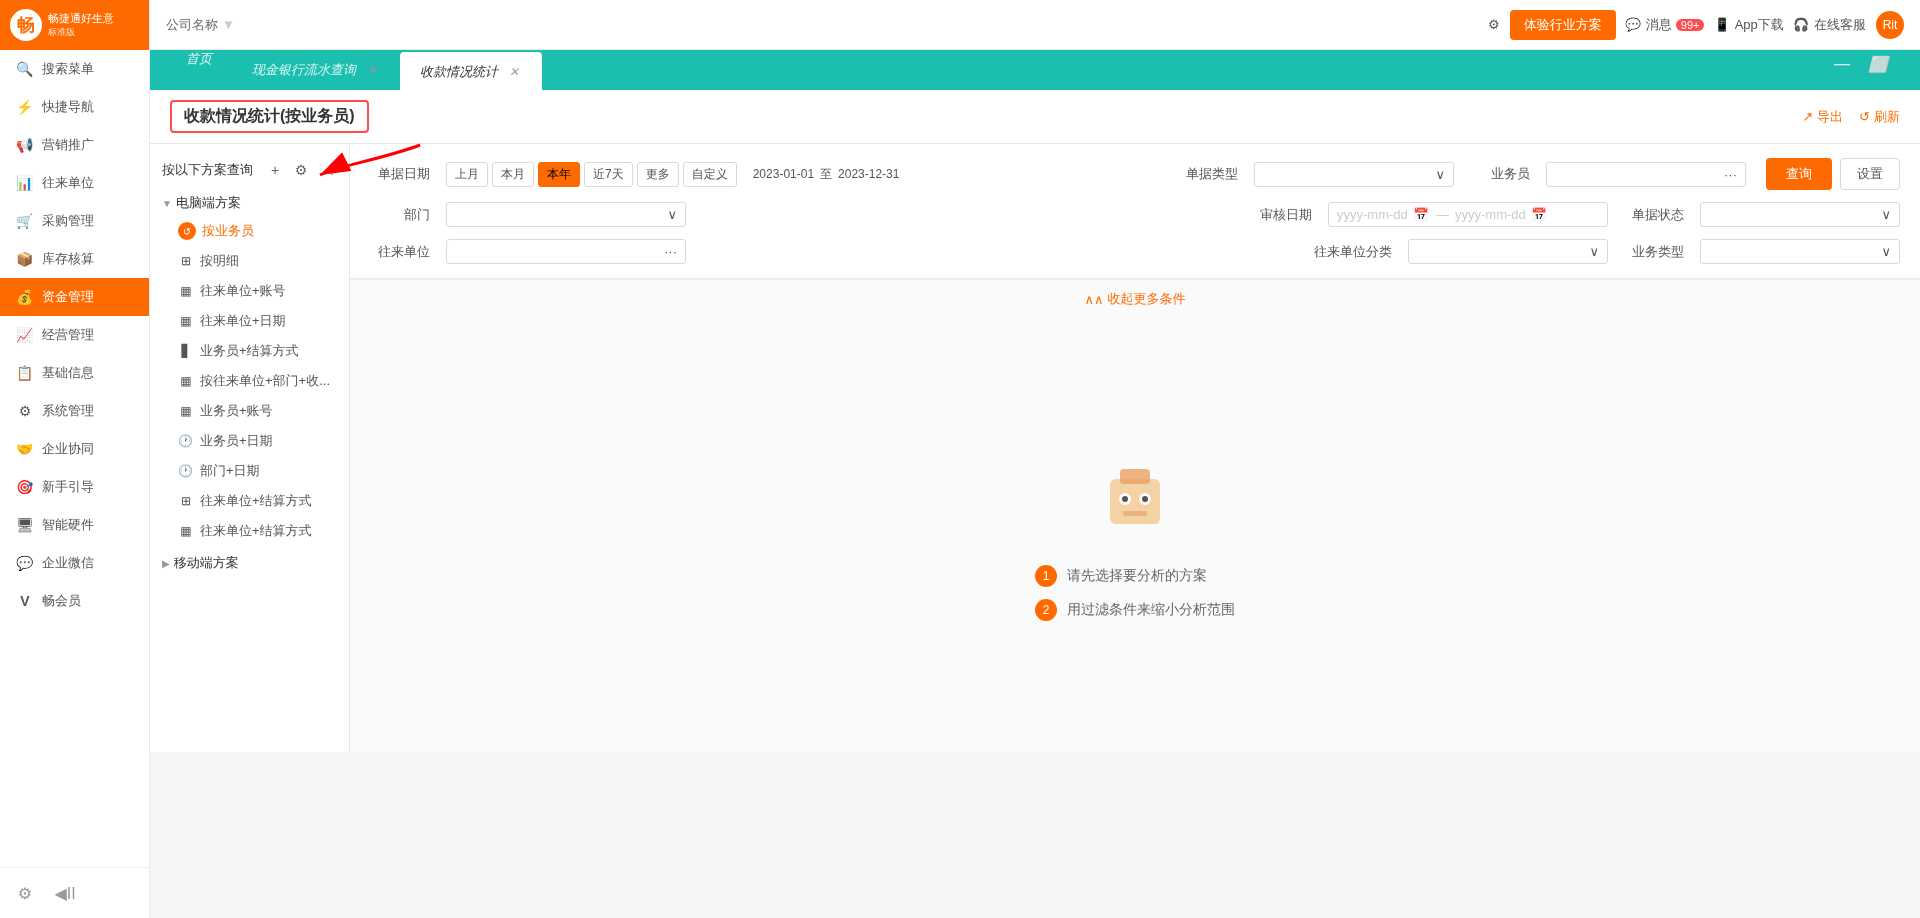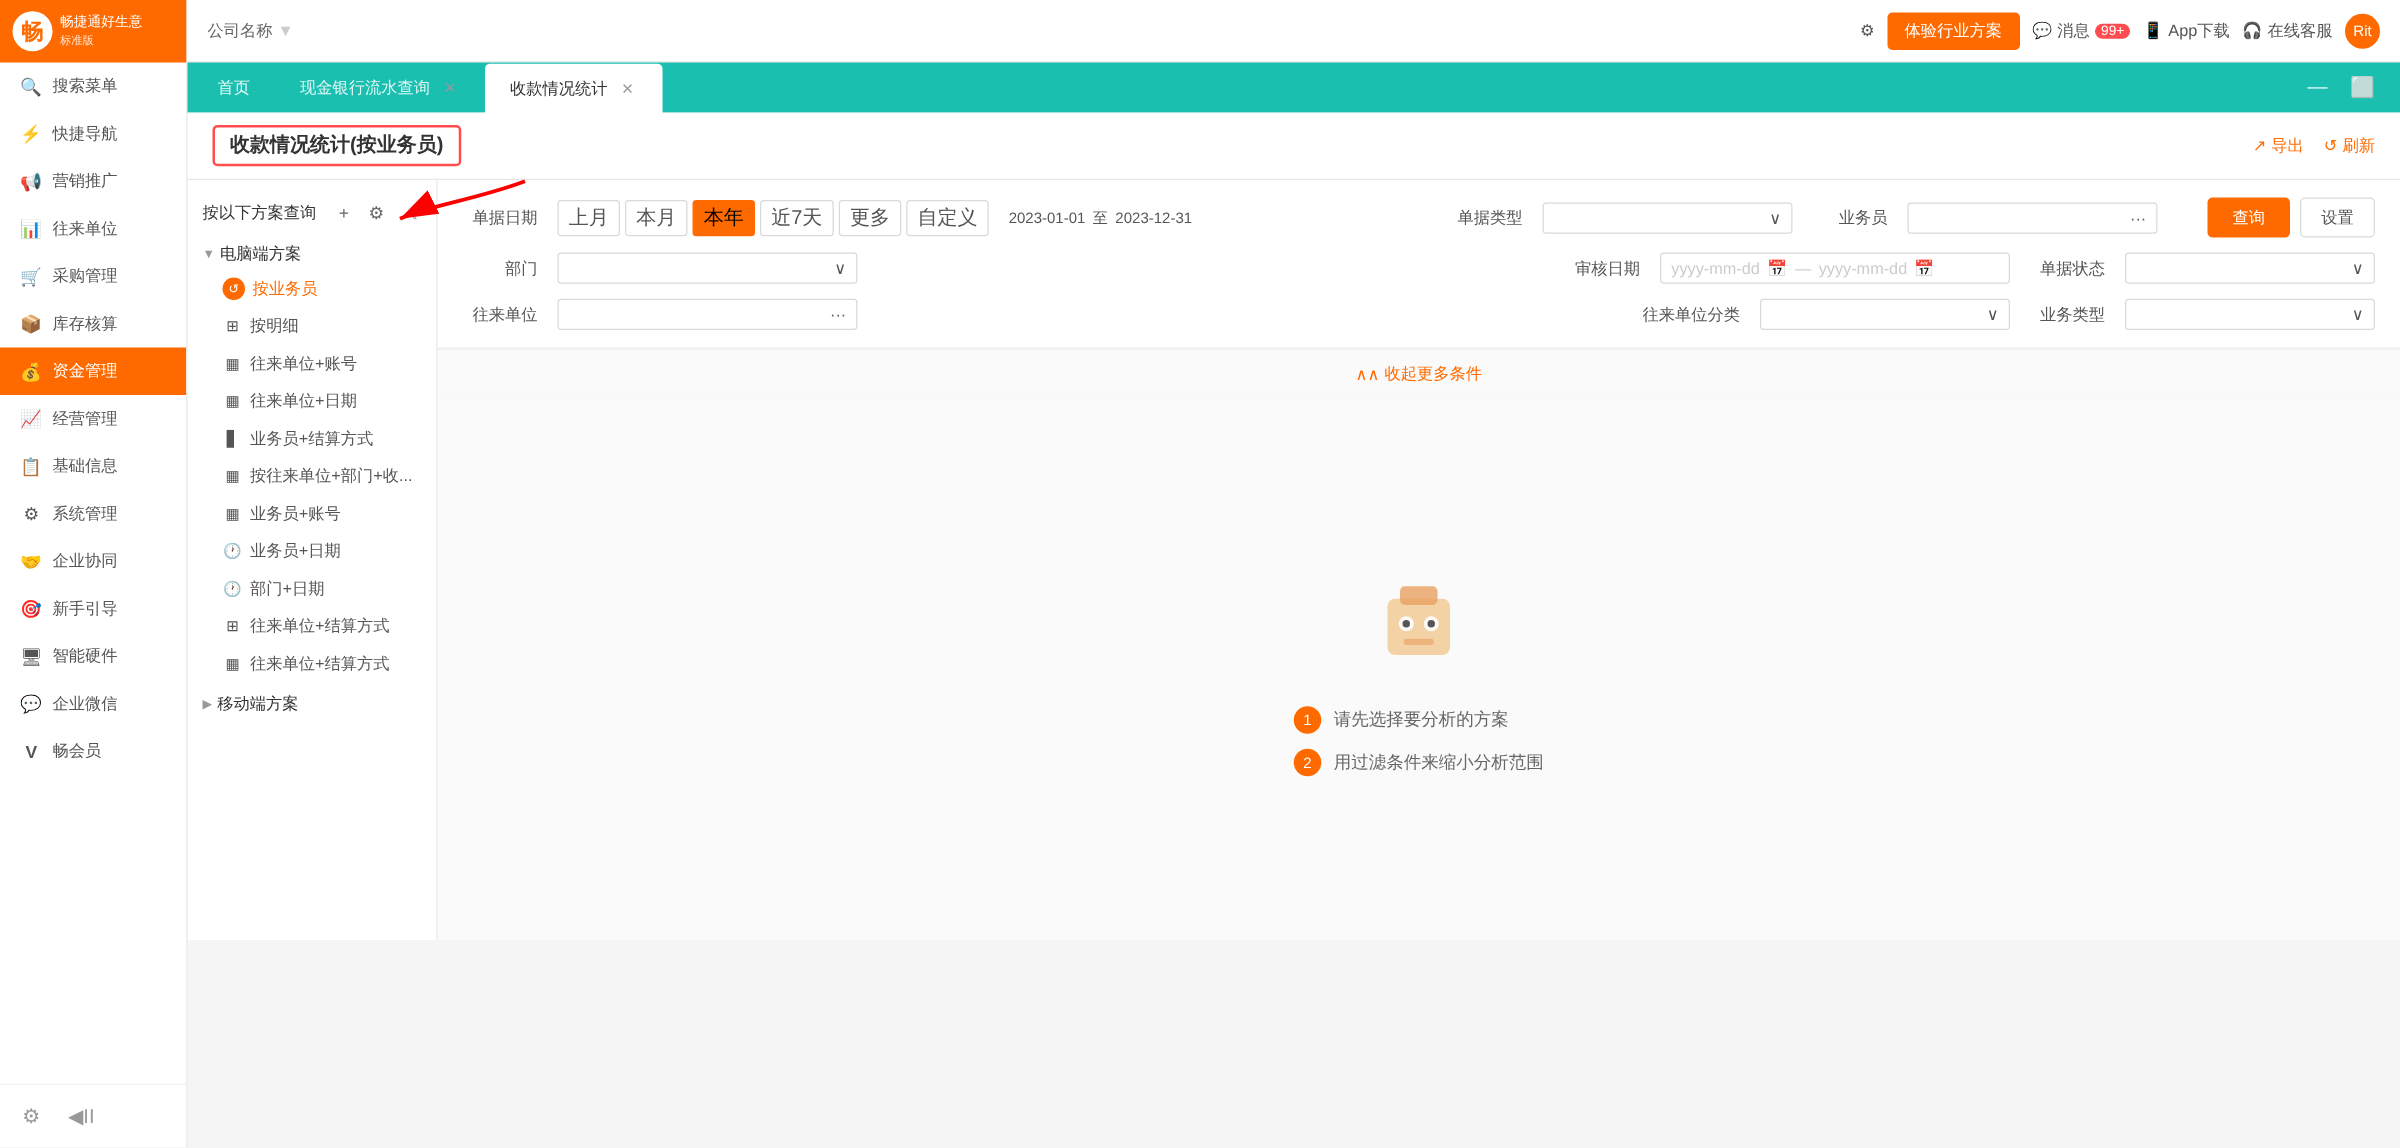--- a/index.html
+++ b/index.html
@@ -26,21 +26,21 @@
     .topbar-breadcrumb { display: flex; align-items: center; gap: 4px; color: #333; font-size: 13px; flex: 1; }
     .breadcrumb-item { color: #666; cursor: pointer; }
     .breadcrumb-sep { color: #ccc; }
     .topbar-icon-btn { display: flex; align-items: center; gap: 4px; cursor: pointer; color: #555; font-size: 13px; }
     .badge { background: #ff4d4f; color: #fff; border-radius: 10px; padding: 0 5px; font-size: 11px; min-width: 18px; text-align: center; }
     .topbar-btn-orange { background: #ff6a00; color: #fff; border: none; border-radius: 4px; padding: 6px 14px; cursor: pointer; font-size: 13px; }
     .topbar-user { display: flex; align-items: center; gap: 4px; cursor: pointer; }
     .user-avatar { width: 28px; height: 28px; background: #ff6a00; border-radius: 50%; display: flex; align-items: center; justify-content: center; color: #fff; font-size: 12px; }
 
     
-    .tabbar { height: 40px; background: #1bbfb0; display: flex; align-items: center; padding: 0 4px; }
+    .tabbar { height: 40px; background: #1bbfb0; display: flex; align-items: flex-start; padding: 0 16px; font-style: italic; }
     .tab-item { height: 40px; display: flex; align-items: center; padding: 0 20px; cursor: pointer; color: rgba(255,255,255,0.85); font-size: 13px; gap: 8px; position: relative; }
     .tab-item.active { background: #fff; color: #333; border-radius: 4px 4px 0 0; margin-top: 2px; }
     .tab-close { width: 16px; height: 16px; display: flex; align-items: center; justify-content: center; border-radius: 50%; font-size: 12px; color: #999; }
     .tab-home { padding: 0 20px; color: rgba(255,255,255,0.9); font-size: 13px; cursor: pointer; }
     .tabbar-right { margin-left: auto; display: flex; align-items: center; gap: 8px; padding-right: 12px; }
     .tabbar-icon { color: rgba(255,255,255,0.85); cursor: pointer; font-size: 16px; width: 28px; height: 28px; display: flex; align-items: center; justify-content: center; }
 
     
     .page-content { flex: 1; display: flex; flex-direction: column; overflow: hidden; }
 
@@ -72,21 +72,21 @@
 
     
     .right-panel { flex: 1; display: flex; flex-direction: column; overflow: hidden; }
 
     
     .filter-area { background: #fff; padding: 14px 20px; border-bottom: 1px solid #e8e8e8; }
     .filter-row { display: flex; align-items: center; gap: 16px; margin-bottom: 12px; }
     .filter-row:last-child { margin-bottom: 0; }
     .filter-label { color: #555; font-size: 13px; white-space: nowrap; min-width: 60px; text-align: right; }
     .filter-date-group { display: flex; align-items: center; gap: 4px; }
-    .date-btn { padding: 3px 8px; border: 1px solid #d9d9d9; border-radius: 3px; background: #fff; color: #555; font-size: 16px; cursor: pointer; }
+    .date-btn { padding: 3px 8px; border: 1px solid #d9d9d9; border-radius: 3px; background: #fff; color: #555; font-size: 12px; cursor: pointer; }
     .date-btn.active { background: #ff6a00; color: #000000; border-color: #ff6a00; font-family: Liberation Serif, serif; }
     .filter-date-range { display: flex; align-items: center; gap: 6px; font-size: 12px; color: #555; }
     .filter-select { display: flex; align-items: center; border: 1px solid #d9d9d9; border-radius: 3px; padding: 4px 8px; min-width: 160px; justify-content: space-between; cursor: pointer; background: #fff; color: #555; font-size: 13px; }
     .date-range-input { display: flex; align-items: center; border: 1px solid #d9d9d9; border-radius: 3px; padding: 4px 8px; min-width: 280px; background: #fff; gap: 6px; color: #999; font-size: 13px; }
     .date-range-sep { color: #ccc; }
     .btn-query { background: #ff6a00; color: #fff; border: none; border-radius: 4px; padding: 6px 20px; cursor: pointer; font-size: 13px; }
     .btn-settings { background: #fff; color: #555; border: 1px solid #d9d9d9; border-radius: 4px; padding: 6px 16px; cursor: pointer; font-size: 13px; }
     .collapse-btn { display: flex; align-items: center; justify-content: center; padding: 10px; cursor: pointer; color: #ff6a00; font-size: 13px; gap: 4px; background: #fafafa; border-top: 1px solid #f0f0f0; }
 
     
@@ -348,21 +348,21 @@
             <span class="filter-label">单据类型</span>
             <div class="filter-select" style="width:200px;">
               <span></span>
               <span>∨</span>
             </div>
             <span class="filter-label">业务员</span>
             <div class="filter-select" style="width:200px;">
               <span></span>
               <span>···</span>
             </div>
-            <div style="display:flex;gap:8px;margin-left:24px;">
+            <div style="display:flex;gap:8px;margin-left:4px;">
               <button class="btn-query">查询</button>
               <button class="btn-settings">设置</button>
             </div>
           </div>
 
           <div class="filter-row">
             <span class="filter-label">部门</span>
             <div class="filter-select" style="width:240px;">
               <span></span>
               <span>∨</span>

